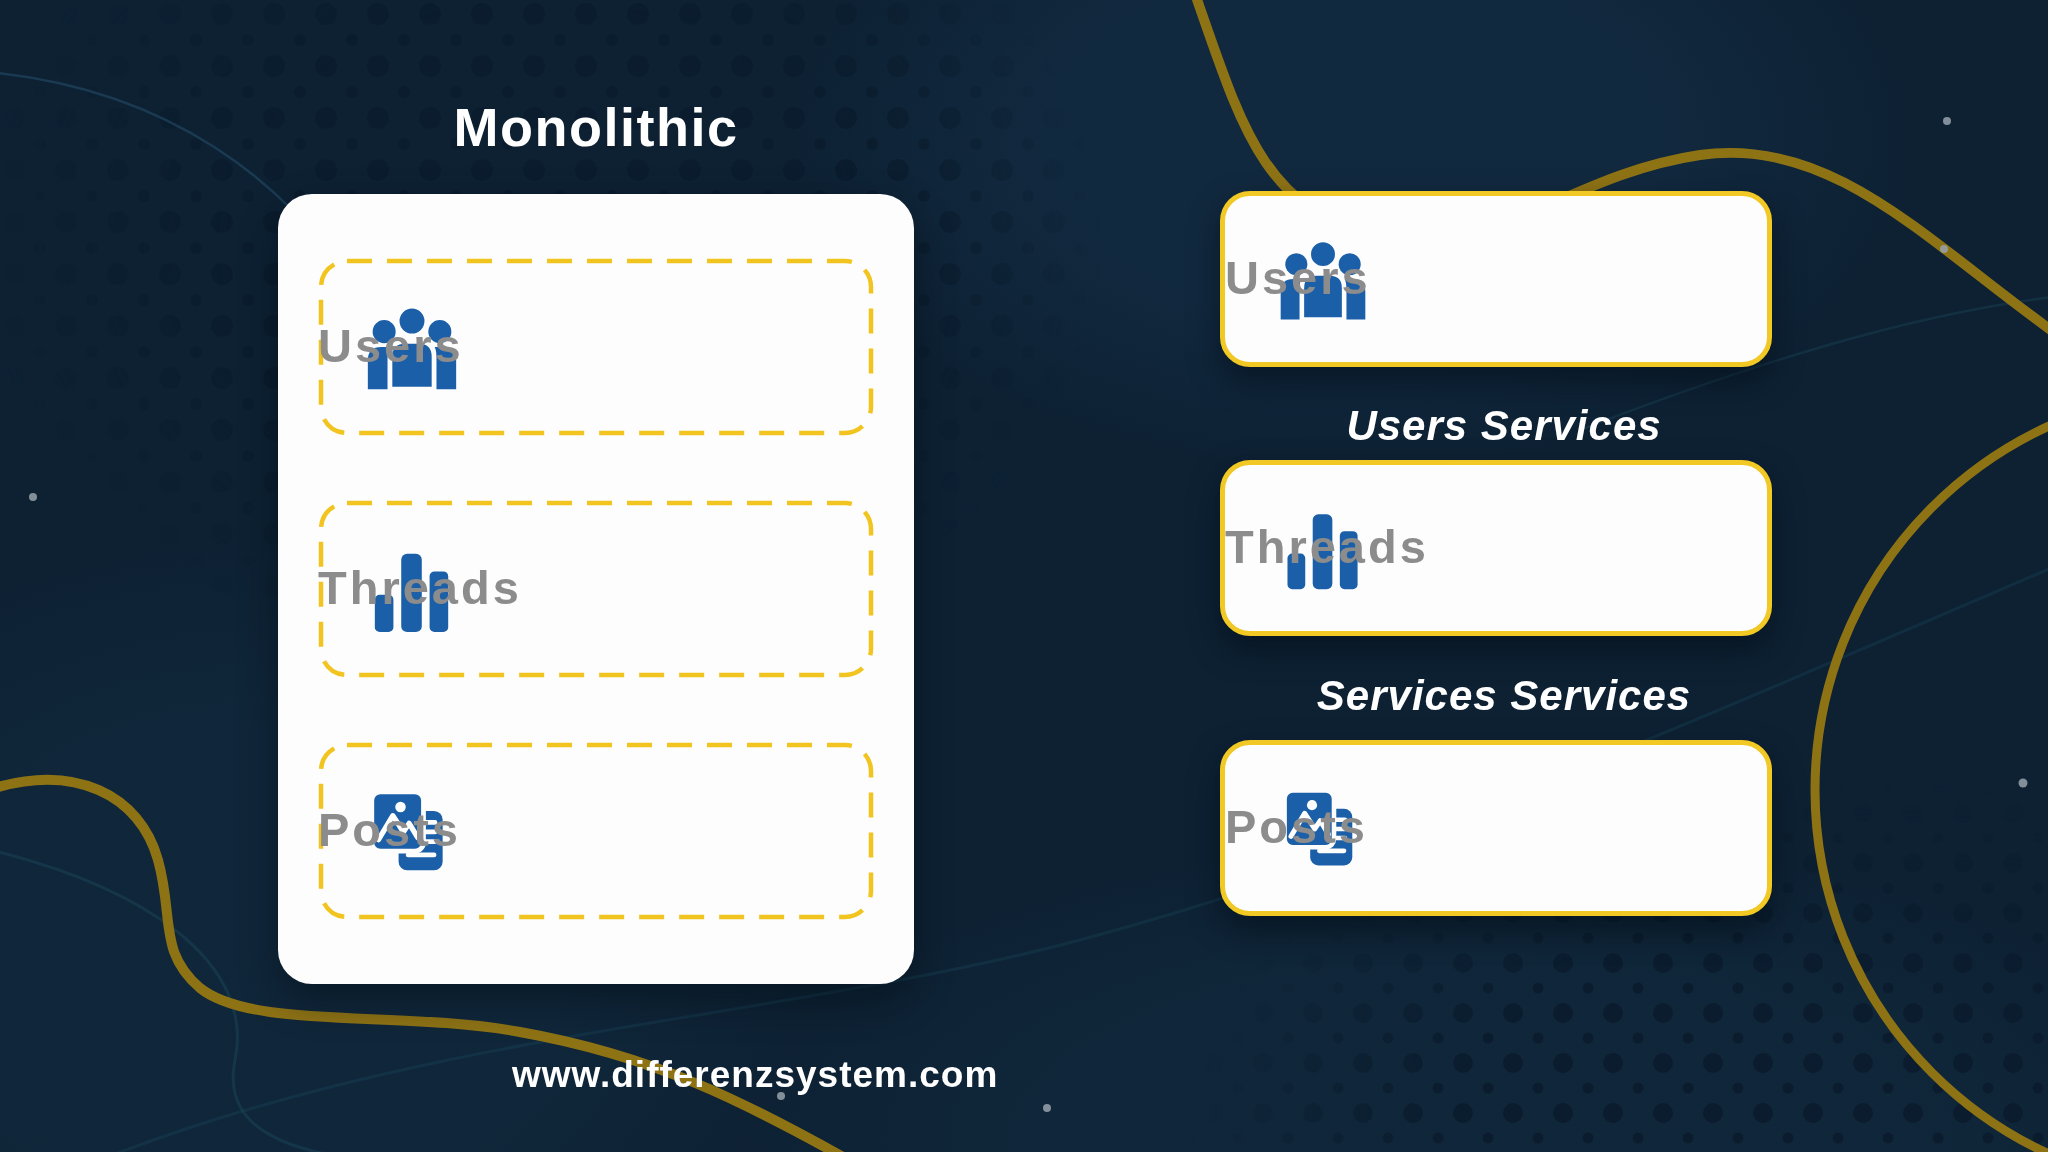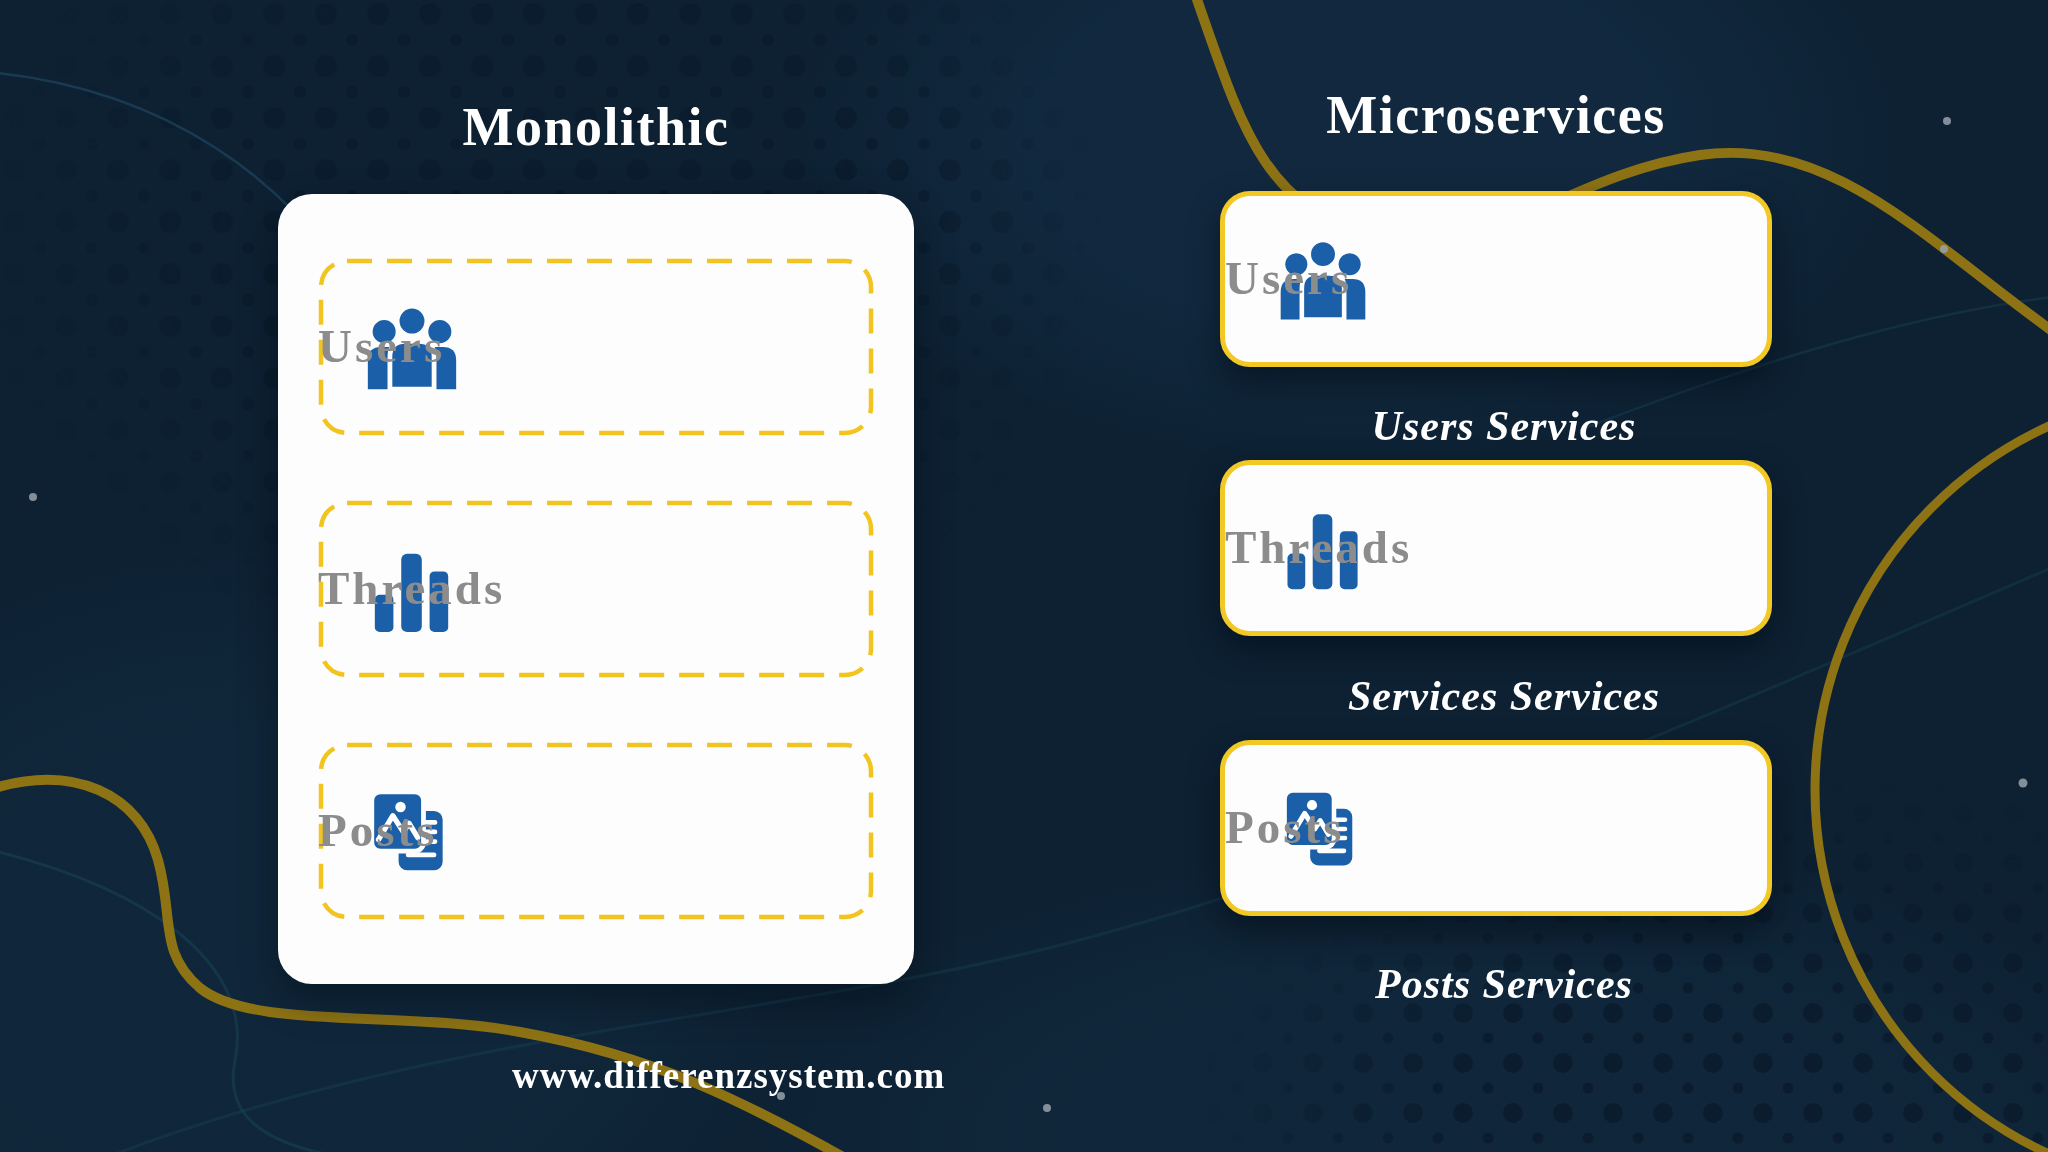--- a/index.html
+++ b/index.html
@@ -1,19 +1,19 @@
 <!DOCTYPE html>
 <html><head>
 <meta charset="utf-8">
 <style>
   html,body{margin:0;padding:0;background:#0D2133;}
   .stage{
     position:relative;width:2048px;height:1152px;overflow:hidden;
     background:#7f1d1d;
-    font-family:Liberation Serif, serif;
+    font-family:Liberation Sans, sans-serif;
   }
   .bg{position:absolute;left:0;top:0;}
   .title{
     position:absolute;margin:0;color:#FFFFFF;font-size:54px;font-weight:800;
     letter-spacing:1.5px;text-align:center;
   }
   .title-left{left:278px;width:636px;top:96px;}
   .title-right{left:1220px;width:552px;top:84px;}
   .mono-card{
     position:absolute;left:278px;top:194px;width:636px;height:790px;
@@ -105,21 +105,20 @@
       <circle cx="1947" cy="121" r="4"></circle>
       <circle cx="1944" cy="249" r="4"></circle>
       <circle cx="2023" cy="783" r="4.5"></circle>
       <circle cx="781" cy="1096" r="4"></circle>
       <circle cx="1047" cy="1108" r="4"></circle>
       <circle cx="33" cy="497" r="4"></circle>
     </g>
   </svg>
 
   <h1 class="title title-left">Monolithic</h1>
-  <h1 class="title title-right">Microservices</h1>
 
   <div class="mono-card">
 
     <div class="mono-box" style="top:64px">
       <svg class="dash-rect" width="556" height="178">
           <rect x="3" y="3" width="550" height="172" rx="26" fill="none" stroke="#F2C41F" stroke-width="4.5" stroke-dasharray="25 15"></rect>
         </svg>
       <span class="row-icon">
         <svg viewBox="0 0 100 92">
           <g fill="#1A5FA8">
@@ -218,16 +217,15 @@
           <line x1="60" y1="58" x2="74" y2="58"></line>
           <line x1="46" y1="72" x2="73" y2="72"></line>
         </g>
         <rect x="8" y="6" width="54" height="62" rx="9" fill="#1A5FA8" stroke="#FDFDFE" stroke-width="5"></rect>
         <circle cx="38" cy="22" r="5.5" fill="#FFFFFF"></circle>
         <path d="M15,56 L30,31 L41,48 L47,39 L56,54" fill="none" stroke="#FFFFFF" stroke-width="5.5" stroke-linejoin="round" stroke-linecap="round"></path>
       </svg>
     </span>
     <span class="row-label">Posts</span>
   </div>
-  <p class="ms-caption" style="top:952px">Posts Services</p>
 
   <div class="site">www.differenzsystem.com</div>
 </div>
 
 </body></html>

